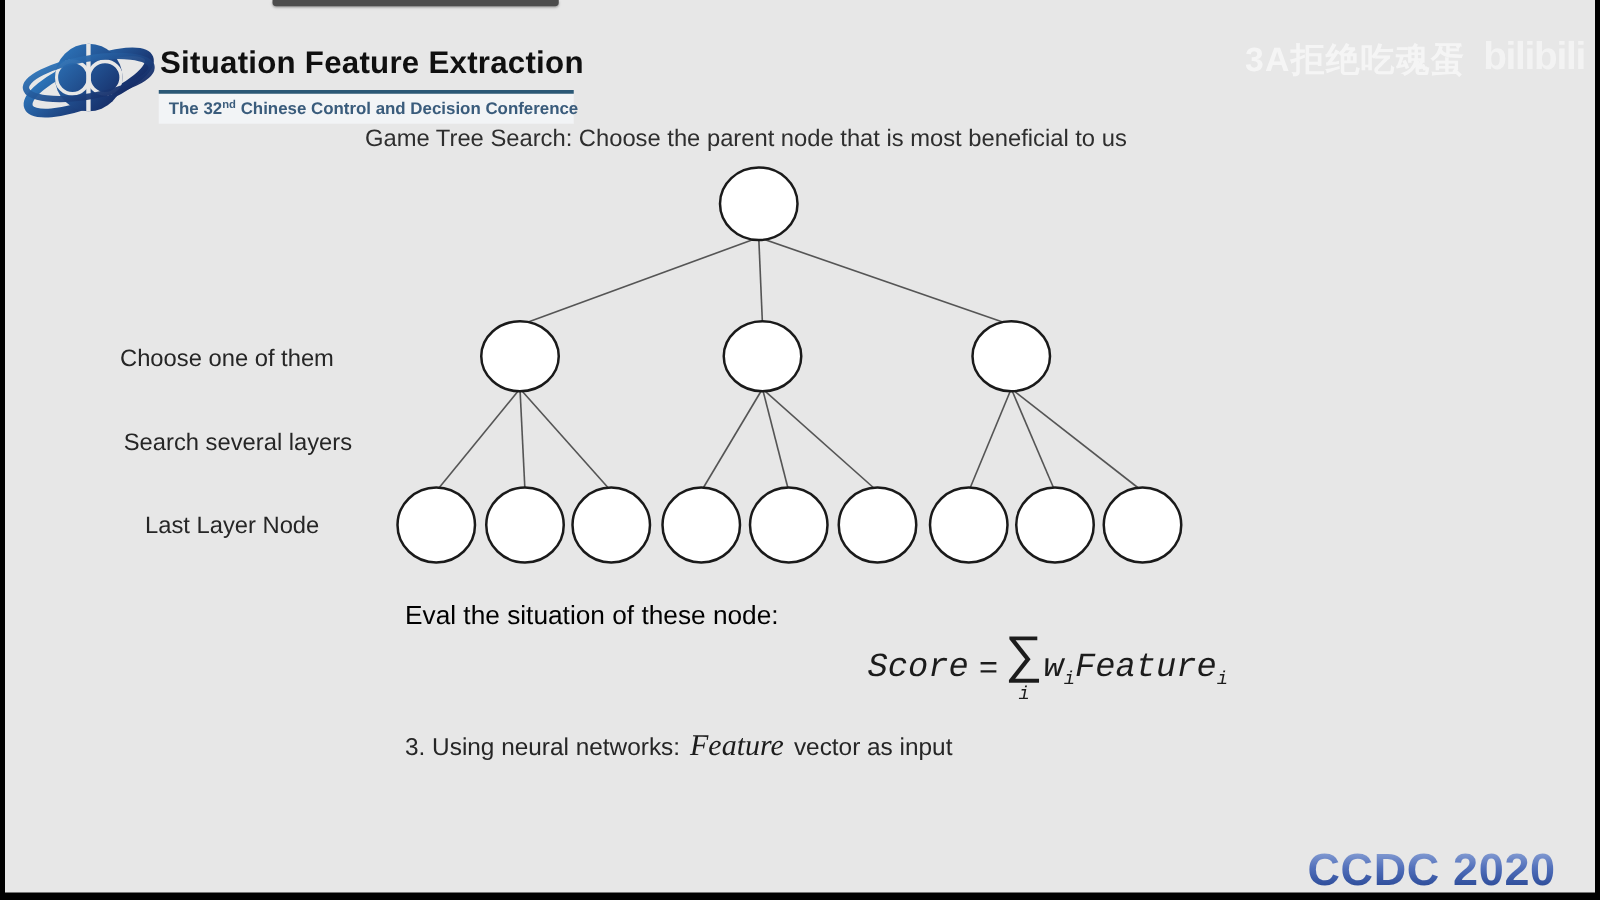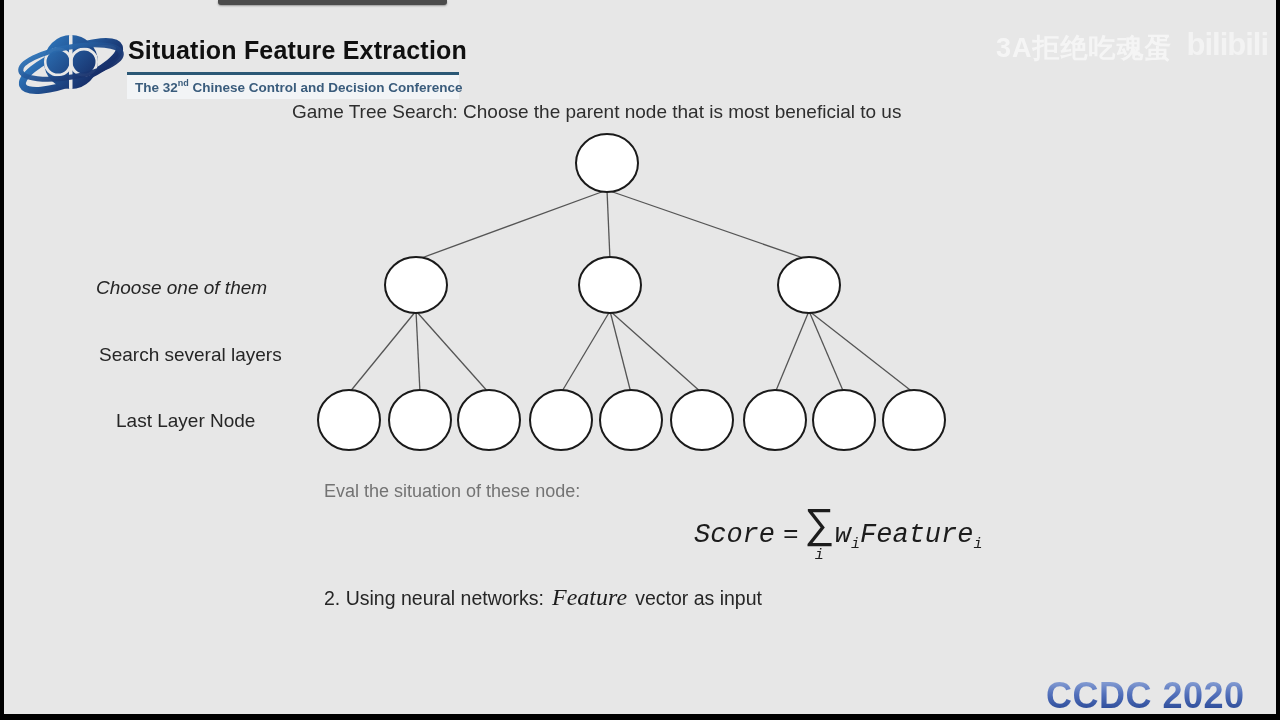--- a/index.html
+++ b/index.html
@@ -22,25 +22,25 @@
 
   
   .wm { position:absolute; top:30px; left:992px; display:flex; align-items:flex-start; gap:14px;
         color:rgba(255,255,255,.6); pointer-events:none; }
   .wm-uploader { font-size:27px; font-weight:bold; letter-spacing:1px; }
   .wm-platform { font-size:31px; font-weight:bold; letter-spacing:-1px; color:rgba(255,255,255,.5); margin-top:-3px; }
 
   
   .heading { position:absolute; left:288px; top:101px; font-size:19px; color:#2e2e2e; }
   .row-label { position:absolute; font-size:19px; color:#262626; }
-  .row-label.r1 { left:92px;  top:277px;font-style:italic; }
+  .row-label.r1 { left:92px;  top:277px; }
   .row-label.r2 { left:95px;  top:344px; }
   .row-label.r3 { left:112px; top:410px; }
 
-  .eval-intro { position:absolute; left:320px; top:481px; font-size:18px; color:#737373; }
+  .eval-intro { position:absolute; left:320px; top:481px; font-size:21px; color:#000000; }
   .item1 { position:absolute; left:320px; top:532px; font-size:19.5px; color:#262626; }
   .item2 { position:absolute; left:320px; top:584px; font-size:19.5px; color:#262626;
            display:flex; align-items:baseline; gap:8px; }
 
   
   .formula { position:absolute; left:690px; top:507px; display:inline-flex; align-items:center;
              font-family:Liberation Mono, monospace; color:#1c1c1c; }
   .f-it { font-style:italic; font-size:27px; }
   .f-eq { font-size:26px; margin:0 8px; }
   .f-sum { display:inline-flex; flex-direction:column; align-items:center; line-height:1; margin-right:3px; }
@@ -148,21 +148,21 @@
         <span class="f-it">w</span>
         <span class="f-sub">i</span>
       </span>
       <span class="f-term">
         <span class="f-it">Feature</span>
         <span class="f-sub">i</span>
       </span>
     </span>
 
     <div class="item2">
-      <span>2. Using neural networks:</span>
+      <span>3. Using neural networks:</span>
       <span class="item2-math">Feature</span>
       <span>vector as input</span>
     </div>
 
     <div class="badge-wrap">
       <div class="badge">CCDC 2020</div>
       <div class="badge badge-reflect">CCDC 2020</div>
     </div>
 
   </div>

